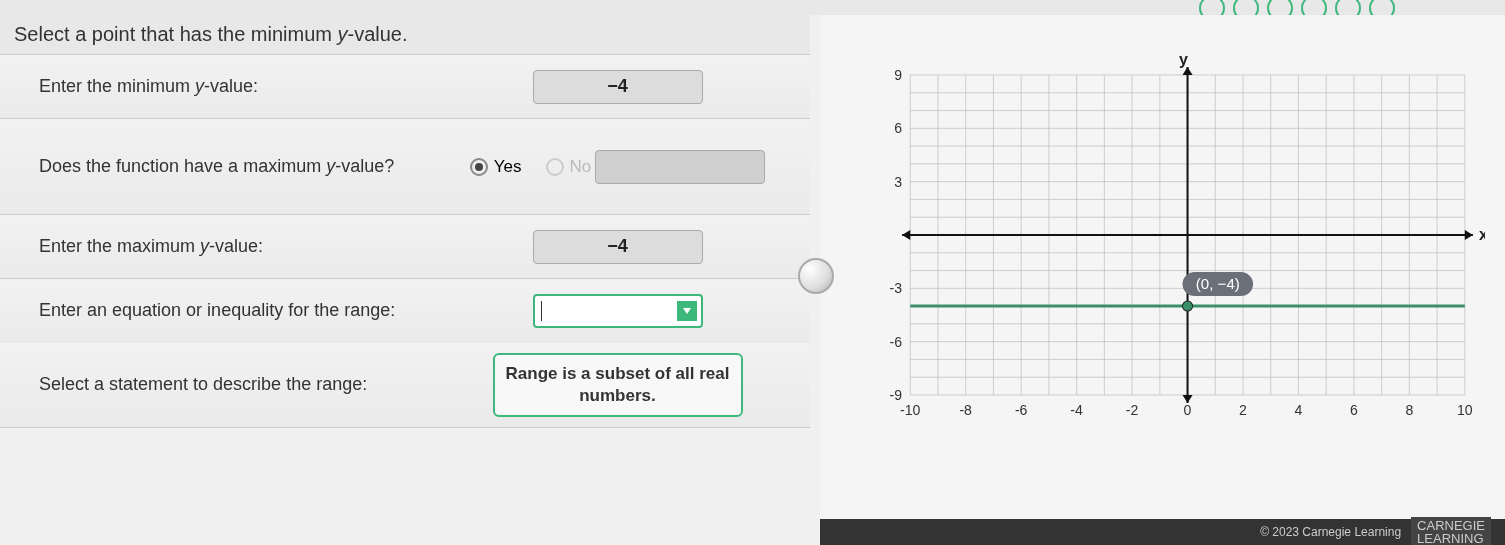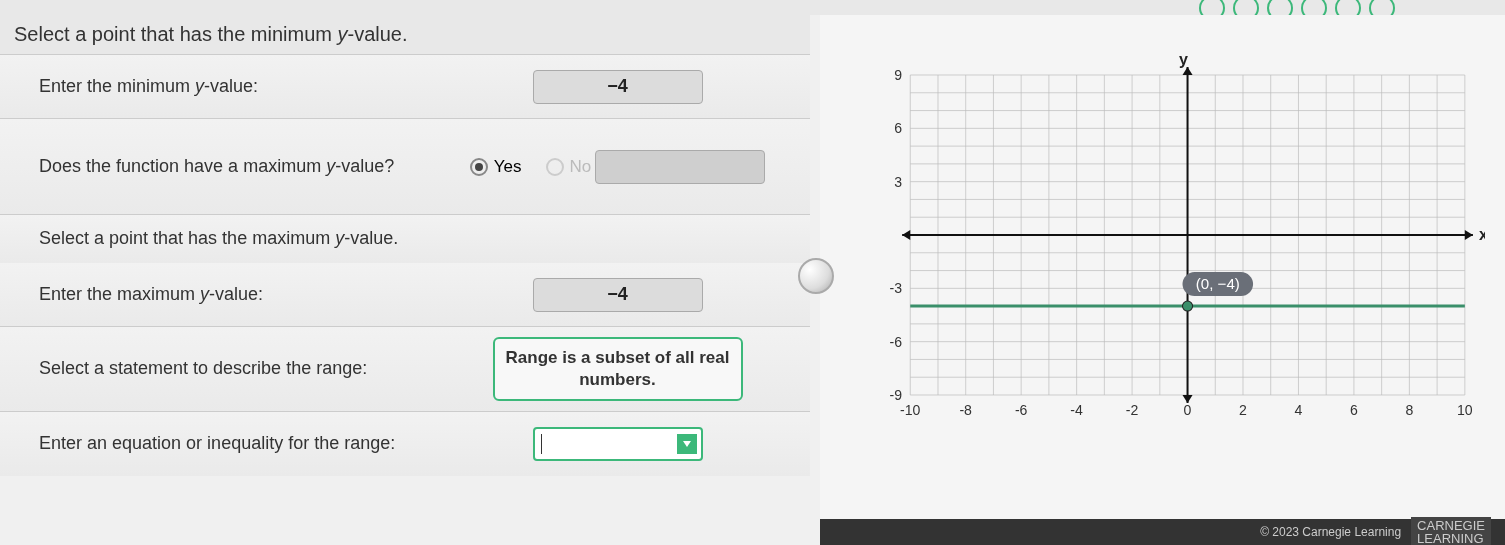--- a/index.html
+++ b/index.html
@@ -106,49 +106,43 @@
           </div>
           <div class="radio-opt disabled">
             <div class="radio-circle"></div>
             <span>No</span>
           </div>
         </div>
         <div class="text-input-box empty"></div>
       </div>
     </div>
 
-    <div class="row" style="border-bottom:none; min-height:48px;">
-      <div class="row-label">
-        <span>Select a point that has the maximum </span><span class="ital">y</span><span>-value.</span>
-      </div>
-      <div class="row-control"></div>
-    </div>
     <div class="row">
       <div class="row-label">
         <span>Enter the maximum </span><span class="ital">y</span><span>-value:</span>
       </div>
       <div class="row-control">
         <div class="text-input-box">−4</div>
-      </div>
-    </div>
-
-    <div class="row" style="min-height:78px;">
-      <div class="row-label">Select a statement to describe the range:</div>
-      <div class="row-control">
-        <div class="select-box">Range is a subset of all real numbers.</div>
       </div>
     </div>
 
     <div class="row" style="border-bottom:none;">
       <div class="row-label">Enter an equation or inequality for the range:</div>
       <div class="row-control">
         <div class="equation-input">
           <div class="cursor"></div>
           <div class="dropdown"></div>
         </div>
+      </div>
+    </div>
+
+    <div class="row" style="min-height:78px;">
+      <div class="row-label">Select a statement to describe the range:</div>
+      <div class="row-control">
+        <div class="select-box">Range is a subset of all real numbers.</div>
       </div>
     </div>
   </div>
 
   <div class="right-panel">
     <div class="avatar"></div>
     <div class="graph-container">
       <svg class="graph" viewBox="0 0 600 380" preserveAspectRatio="none">
 
         <g>

